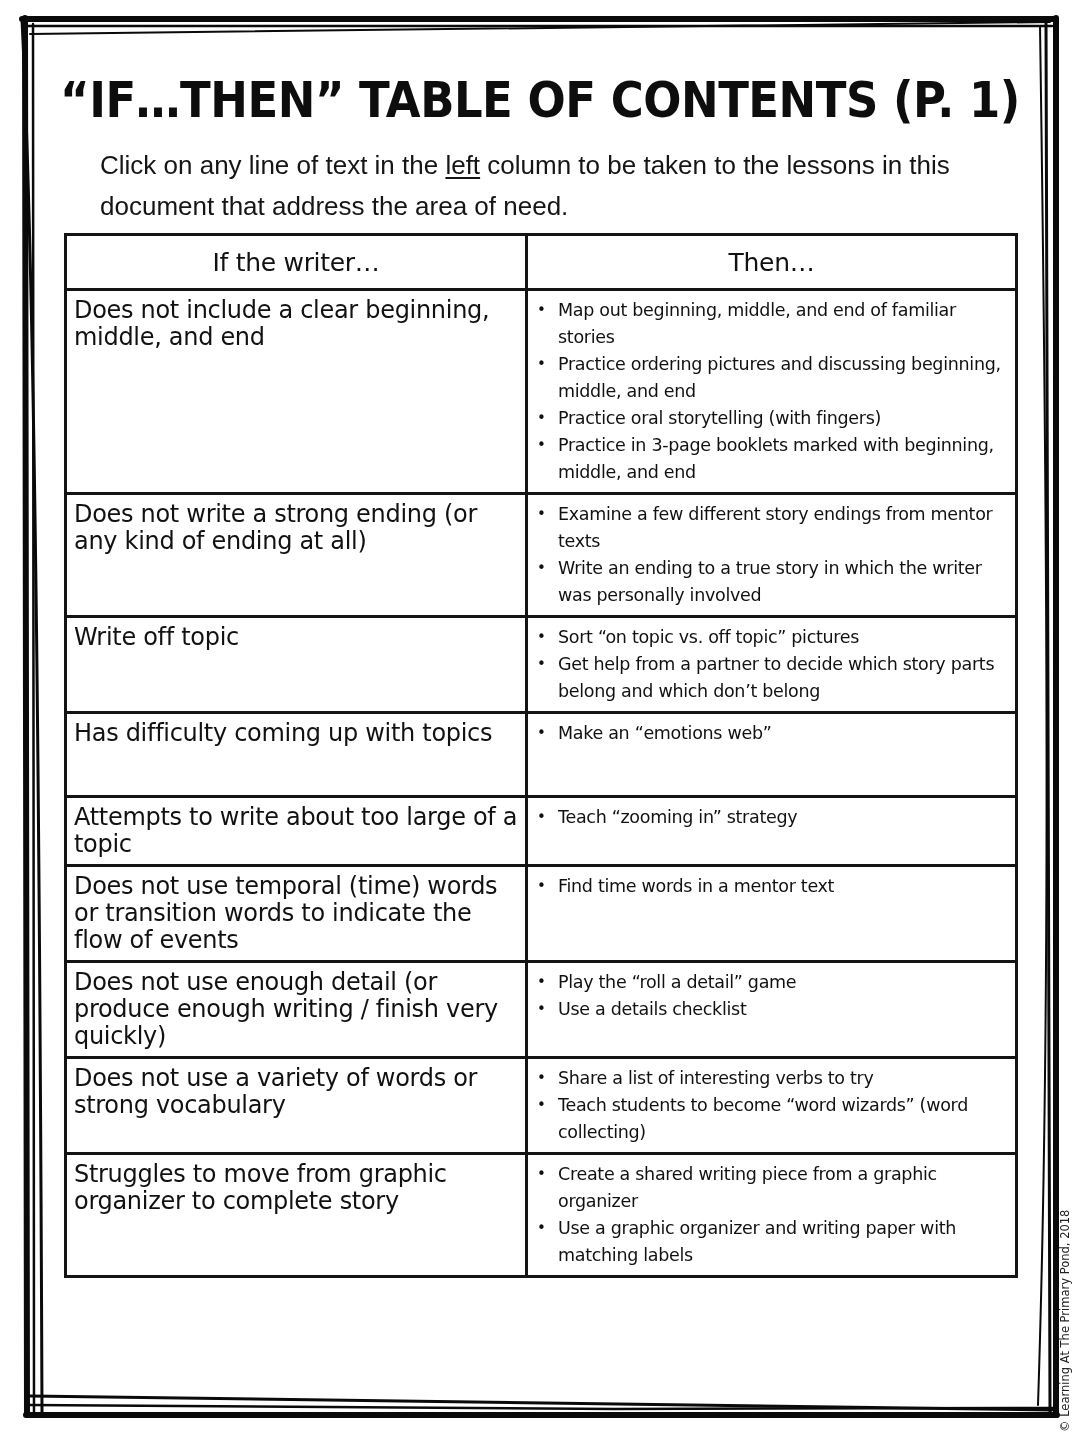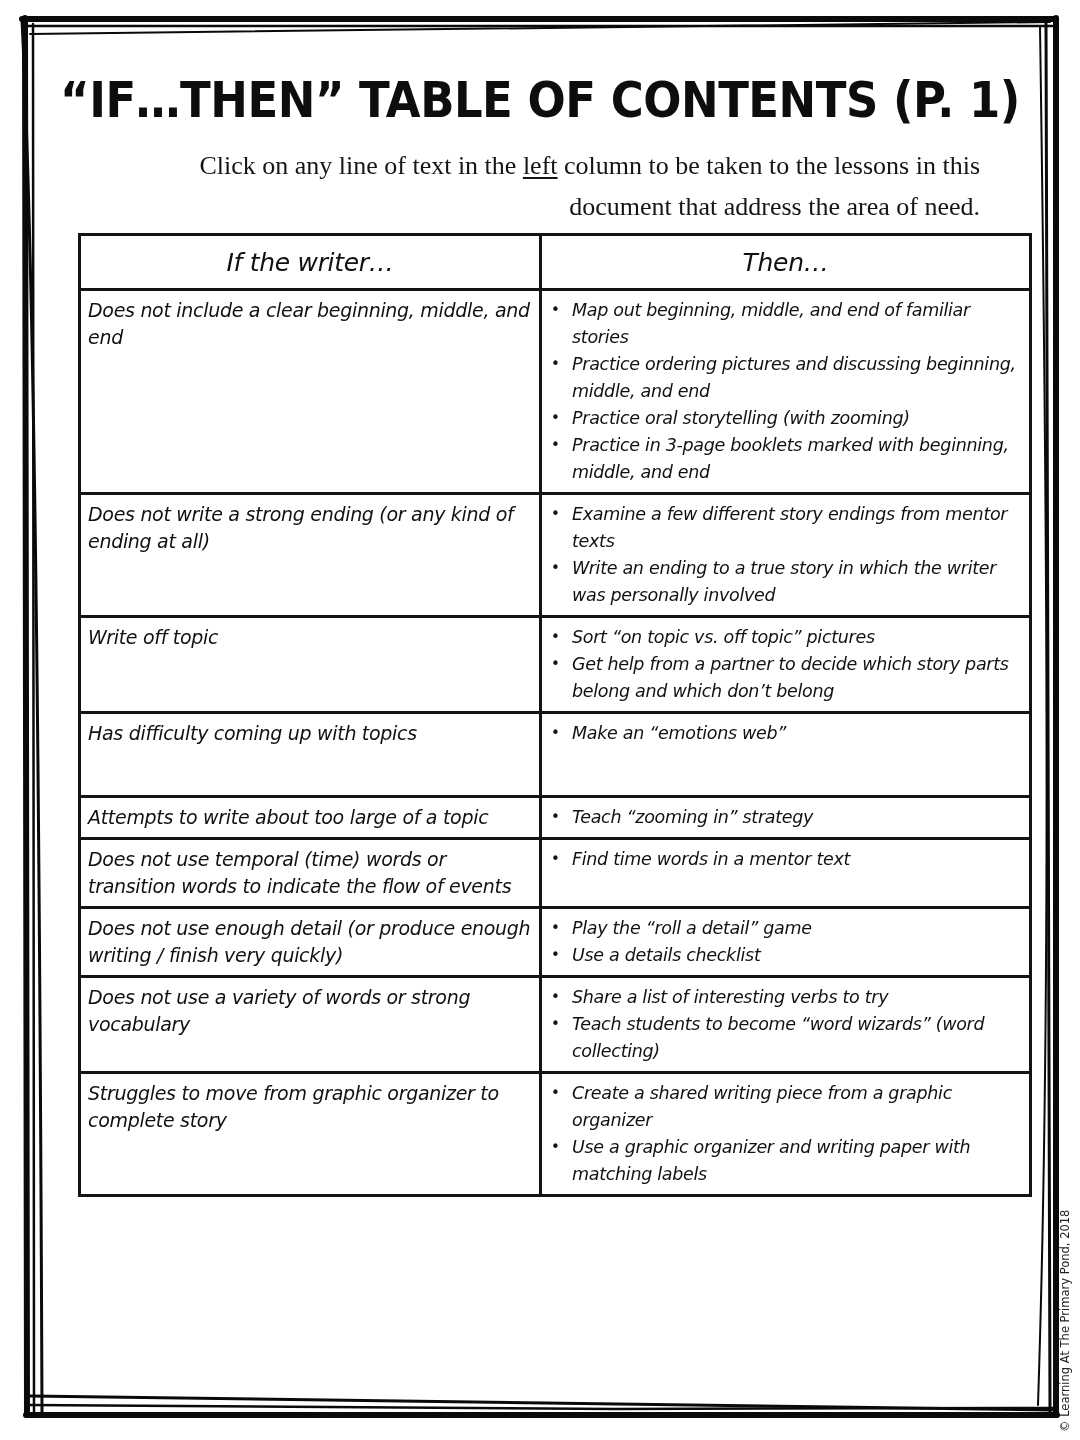--- a/index.html
+++ b/index.html
@@ -7,37 +7,37 @@
     width: 1080px; height: 1440px; background: #ffffff; position: relative; overflow: hidden;
     font-family: "DejaVu Sans", sans-serif; color: #111111;
   }
   .frame-svg { position: absolute; left: 0; top: 0; width: 1080px; height: 1440px; pointer-events: none; }
   .title {
     position: absolute; left: 0; top: 70px; width: 1080px; text-align: center;
     font-family: "DejaVu Sans", sans-serif; font-weight: bold; font-size: 45px;
     letter-spacing: -0.5px; color: #0d0d0d; transform: scaleY(1.12); transform-origin: top center;
   }
   .subtitle {
-    position: absolute; left: 100px; top: 145px; width: 880px; text-align: right;
-    font-family: Liberation Serif, serif; font-size: 26px; line-height: 41px; color: #151515;
+    position: absolute; left: 100px; top: 145px; width: 880px; text-align: left;
+    font-family: Liberation Sans, sans-serif; font-size: 26px; line-height: 41px; color: #151515;
   }
   .subtitle .u { text-decoration: underline; text-underline-offset: 3px; }
   table.toc {
-    position: absolute; left: 78px; top: 233px; width: 951px;
-    border-collapse: collapse; table-layout: fixed; font-style: italic;
+    position: absolute; left: 64px; top: 233px; width: 951px;
+    border-collapse: collapse; table-layout: fixed;
   }
   table.toc th, table.toc td { border: 3px solid #141414; vertical-align: top; }
   table.toc th {
     height: 50px; font-weight: normal; font-size: 25px; text-align: center; vertical-align: middle;
     font-family: "DejaVu Sans", sans-serif; letter-spacing: -0.3px;
   }
   col.c1 { width: 461px; }
   col.c2 { width: 490px; }
   td.if-cell {
-    font-size: 19px; line-height: 27px; padding: 6px 6px 6px 7px; letter-spacing: -0.3px;
+    font-size: 24px; line-height: 27px; padding: 6px 6px 6px 7px; letter-spacing: -0.3px;
   }
   td.then-cell { padding: 6px 10px 6px 6px; }
   ul.then-list { margin: 0; padding: 0; list-style: none; }
   ul.then-list li {
     position: relative; padding-left: 24px; font-size: 17.5px; line-height: 27px; letter-spacing: -0.3px;
   }
   ul.then-list li .bullet {
     position: absolute; left: 3px; top: 0; font-size: 15px;
   }
   .copyright {
@@ -85,21 +85,21 @@
     </tr>
   </thead>
   <tbody>
 
     <tr style="height:201px">
       <td class="if-cell">Does not include a clear beginning, middle, and end</td>
       <td class="then-cell">
         <ul class="then-list">
           <li><span class="bullet">•</span><span>Map out beginning, middle, and end of familiar stories</span></li>
           <li><span class="bullet">•</span><span>Practice ordering pictures and discussing beginning, middle, and end</span></li>
-          <li><span class="bullet">•</span><span>Practice oral storytelling (with zooming)</span></li>
+          <li><span class="bullet">•</span><span>Practice oral storytelling (with fingers)</span></li>
           <li><span class="bullet">•</span><span>Practice in 3-page booklets marked with beginning, middle, and end</span></li>
         </ul>
       </td>
     </tr>
 
     <tr style="height:121px">
       <td class="if-cell">Does not write a strong ending (or any kind of ending at all)</td>
       <td class="then-cell">
         <ul class="then-list">
           <li><span class="bullet">•</span><span>Examine a few different story endings from mentor texts</span></li>

